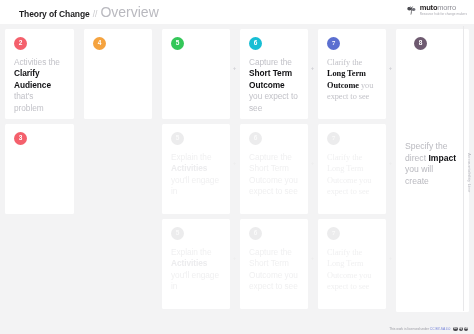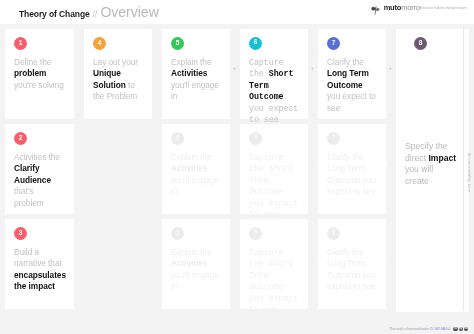--- a/index.html
+++ b/index.html
@@ -19,42 +19,42 @@
     background:#ffffff;
     display:flex;align-items:center;
   }
   .title-wrap{display:flex;align-items:baseline;gap:3px;margin-left:19px;}
   .title-main{font-size:8.5px;font-weight:bold;color:#1d1d1f;letter-spacing:-.1px;}
   .title-sep{font-size:8.5px;color:#c8c8cc;font-weight:normal;}
   .title-sub{font-size:14px;color:#b9b9bf;font-weight:normal;}
 
   .brand{position:absolute;right:7px;top:4px;display:flex;align-items:flex-start;gap:3px;}
   .brand-mark{width:11px;height:11px;flex:none;margin-top:1px;}
-  .brand-text{display:flex;flex-direction:row;line-height:1;align-items:center;}
+  .brand-text{display:flex;flex-direction:column;line-height:1;}
   .brand-name{font-size:7.5px;letter-spacing:-.2px;white-space:nowrap;}
   .brand-name b{font-weight:bold;color:#231f20;}
   .brand-name span{color:#8e8e96;font-weight:normal;}
   .brand-tag{font-size:3.1px;color:#a9a9b0;margin-top:1.4px;white-space:nowrap;letter-spacing:.05px;}
 
   
   .grid{
     position:absolute;left:0;top:24px;width:474px;height:288px;
     display:flex;
   }
   .col{
     position:relative;
     display:flex;flex-direction:column;
     gap:5px;
     padding:5px 0 0 0;
   }
   .col.c1{width:79px;}
   .col.c2{width:78px;}
   .col.c3{width:78px;}
-  .col.c4{width:78px;font-family:Liberation Mono, monospace;}
-  .col.c5{width:78px;}
+  .col.c4{width:78px;}
+  .col.c5{width:78px;font-family:Liberation Serif, serif;}
   .col.c6{width:83px;}
 
   .card{
     background:#ffffff;
     border-radius:1.5px;
     margin:0 5px;
     height:90px;
     padding:8px 9px 0 9px;
     box-sizing:border-box;
     position:relative;
@@ -158,46 +158,39 @@
         <div class="brand-name"><b>muto</b><span>morro</span></div>
         <div class="brand-tag">Resource hub for change makers</div>
       </div>
     </div>
   </div>
 
   <div class="grid">
 
     <div class="col c1">
       <div class="card">
-        <div class="badge" style="background:#f4606c">1</div>
-        <div class="body"><span>Define the </span><b>problem</b><span> you're solving</span></div>
-      </div>
-      <div class="card">
         <div class="badge" style="background:#f4606c">2</div>
         <div class="body"><span>Activities the </span><b>Clarify Audience</b><span> that's problem</span></div>
       </div>
       <div class="card">
         <div class="badge" style="background:#f4606c">3</div>
-        <div class="body"><span>Build a narrative that </span><b>encapsulates the impact</b><span></span></div>
       </div>
     </div>
 
     <div class="col c2">
       <div class="card">
         <div class="badge" style="background:#f5a33f">4</div>
-        <div class="body"><span>Lay out your </span><b>Unique Solution</b><span> to the Problem</span></div>
       </div>
       <div class="card empty"></div>
       <div class="card empty"></div>
     </div>
 
     <div class="col c3">
       <div class="card">
         <div class="badge" style="background:#34c759">5</div>
-        <div class="body"><span>Explain the </span><b>Activities</b><span> you'll engage in</span></div>
       </div>
       <div class="card ghost">
         <div class="badge">5</div>
         <div class="body"><span>Explain the </span><b>Activities</b><span> you'll engage in</span></div>
       </div>
       <div class="card ghost">
         <div class="badge">5</div>
         <div class="body"><span>Explain the </span><b>Activities</b><span> you'll engage in</span></div>
       </div>
     </div>

